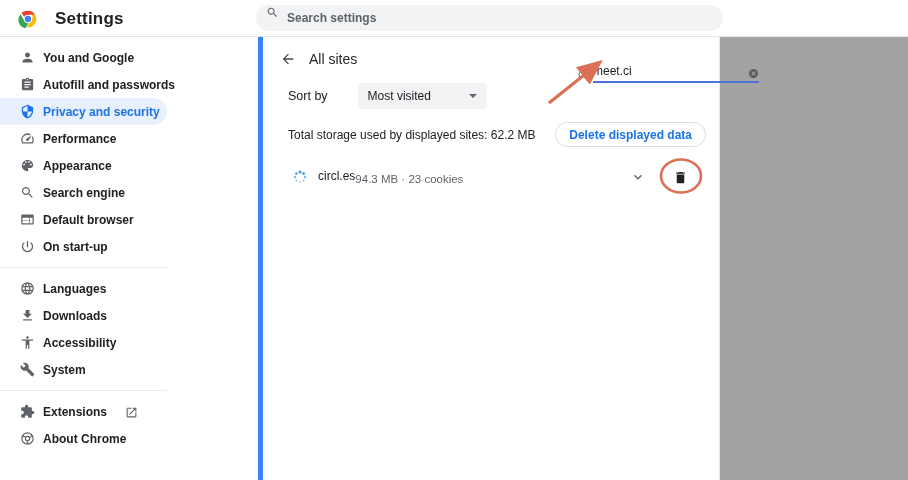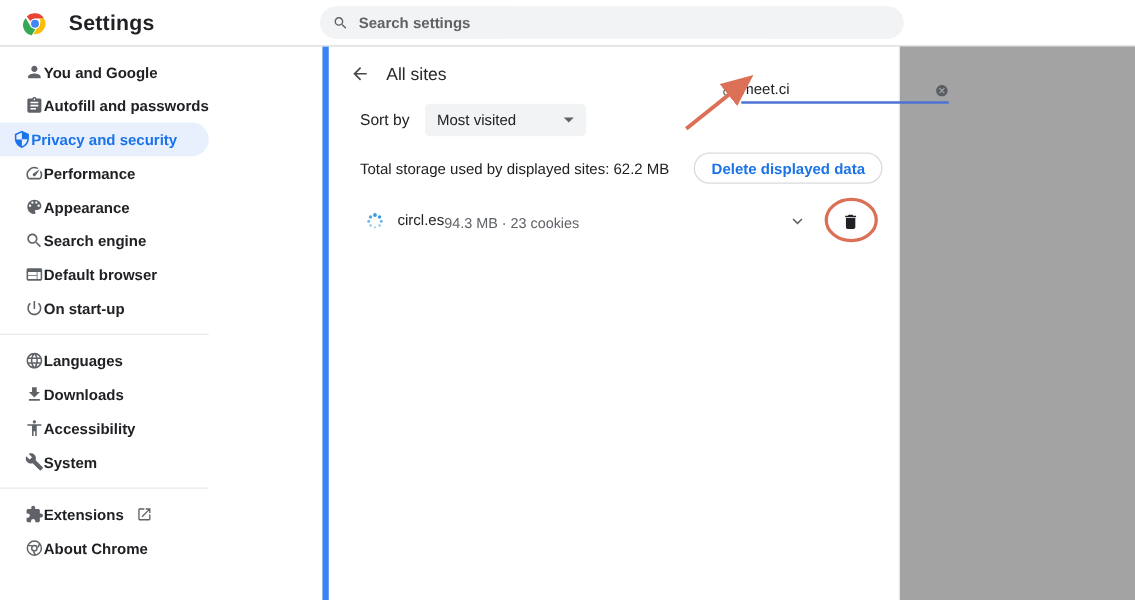--- a/index.html
+++ b/index.html
@@ -7,36 +7,36 @@
     font-family: "Liberation Sans", sans-serif; overflow: hidden; }
   .stage { position: relative; width: 908px; height: 480px; background: #a3a3a3; }
 
   
   .header { position: absolute; top: 0; left: 0; width: 908px; height: 37px;
     background: #fff; border-bottom: 1px solid #e2e3e5; z-index: 2; }
   .header-left { position: absolute; left: 18px; top: 0; height: 37px;
     display: flex; align-items: center; gap: 17px; }
   .header-title { font-size: 17px; font-weight: 700; color: #202124; letter-spacing: .2px; }
   .header-search { position: absolute; left: 256px; top: 5px; width: 467px; height: 26px;
-    background: #f1f3f4; border-radius: 13px; display: flex; align-items: center;
+    background: #f1f3f4; border-radius: 13px; display: flex; 
     padding: 0 10px; gap: 8px; }
   .header-search input { flex: 1; border: none; outline: none; background: transparent;
     font-size: 12px; color: #202124; font-family: inherit; }
   .header-search input::placeholder { color: #5f6368; font-weight: 600; }
 
   
   .sidebar { position: absolute; left: 0; top: 37px; width: 258px; bottom: 0;
     background: #fff; padding-top: 7px; }
   .menu-item { position: relative; width: 167px; height: 27px; display: flex;
-    align-items: center; padding-left: 20px; gap: 0; cursor: pointer;
+    align-items: center; padding-left: 20px; gap: 8px; cursor: pointer;
     border-radius: 0 14px 14px 0; color: #5f6368; }
   .menu-item .mi-label { font-size: 12px; font-weight: 600; color: #202124; white-space: nowrap; }
   .menu-item.selected { background: var(--selected-bg, #e8f0fe); }
   .menu-item.selected .mi-label { color: var(--accent, #1a73e8); }
-  .menu-item.selected { color: var(--accent, #1a73e8); padding-left: 10px; }
+  .menu-item.selected { color: var(--accent, #1a73e8); }
   .mi-icon { width: 15px; height: 15px; display: flex; align-items: center; justify-content: center; flex: none; }
   .mi-icon svg { display: block; }
   .ext-icon { width: 13px; height: 13px; margin-left: 10px; color: #5f6368; }
   .divider { width: 167px; border-top: 1px solid #e9eaec; margin: 7px 0; }
 
   
   .card { position: absolute; left: 258px; top: 37px; width: 462px; bottom: 0;
     background: #fff; border-left: 5px solid #3b82f6; border-right: 1px solid #e8e8e8; }
   .page-header { position: absolute; top: 8px; left: 17px; right: 14px; height: 28px;
     display: flex; align-items: center; }
@@ -46,21 +46,21 @@
   .site-search .ss-icon { width: 12px; height: 12px; color: #5f6368; margin: 0 4px 3px 0; flex: none; }
   .ss-box { flex: 1; display: flex; align-items: center; border-bottom: 2px solid #4e73d3;
     padding-bottom: 3px; margin-top: 28px; }
   .ss-box input { flex: 1; min-width: 0; border: none; outline: none; background: transparent;
     font-size: 12px; color: #202124; font-family: inherit; }
   .clear-btn { width: 11px; height: 11px; color: #5a5e63; cursor: pointer; flex: none; }
 
   .sort-row { position: absolute; top: 48px; left: 25px; height: 22px;
     display: flex; align-items: center; }
   .sort-label { font-size: 12.5px; color: #202124; }
-  .sort-select { margin-left: 12px; width: 129px; height: 26px; background: #f1f3f4;
+  .sort-select { margin-left: 30px; width: 129px; height: 26px; background: #f1f3f4;
     border-radius: 4px; display: flex; align-items: center; padding: 0 10px;
     font-size: 12px; color: #202124; cursor: pointer; }
   .caret { margin-left: auto; width: 0; height: 0; border-left: 4px solid transparent;
     border-right: 4px solid transparent; border-top: 4.5px solid #5f6368; }
 
   .storage-row { position: absolute; top: 85px; left: 25px; right: 13px; height: 25px;
     display: flex; align-items: center; justify-content: space-between; }
   .storage-text { font-size: 12px; color: #202124; }
   .delete-btn { height: 25px; padding: 0 13px; background: #fff; border: 1px solid #d8dadd;
     border-radius: 13px; color: var(--accent, #1a73e8); font-size: 12px; font-weight: 700;

